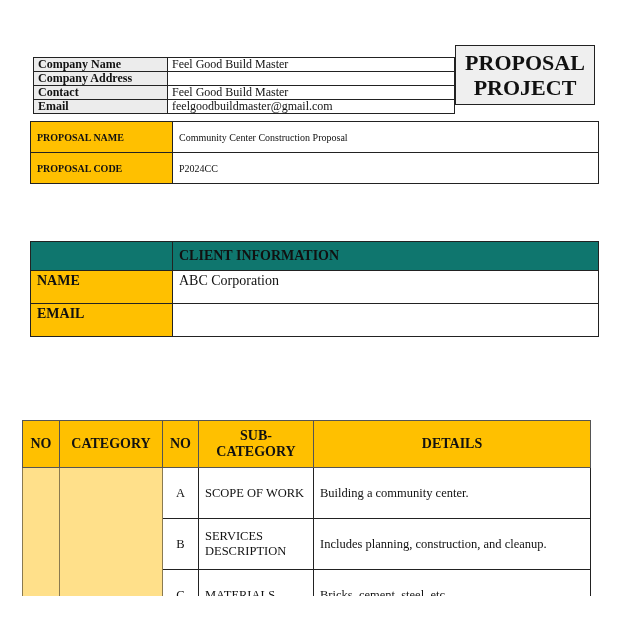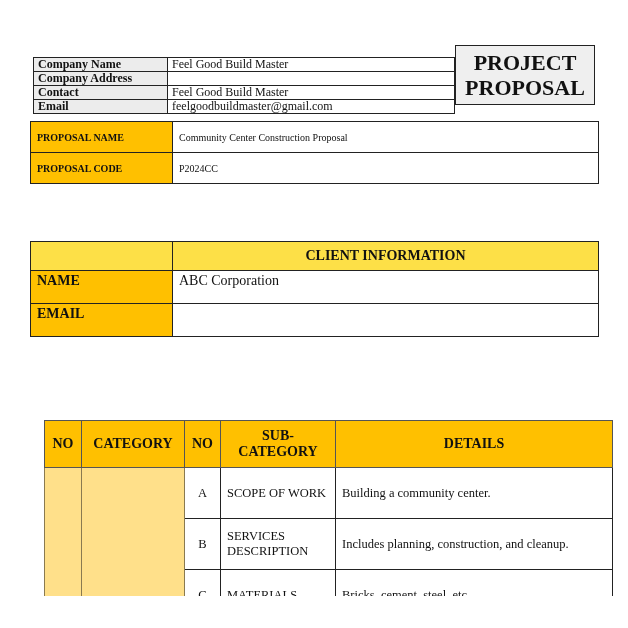--- a/index.html
+++ b/index.html
@@ -16,26 +16,26 @@
                font-weight: bold; font-size: 22px; line-height: 25px; }
 
   
   .ptable { position: absolute; left: 30px; top: 121px; width: 569px; border-collapse: collapse; }
   .ptable td { border: 1px solid #222; height: 30px; font-size: 10px; padding: 0 6px; }
   .ptable td.lbl { width: 129px; background: #ffc000; font-weight: bold; }
 
   
   .ctable { position: absolute; left: 30px; top: 241px; width: 569px; border-collapse: collapse; }
   .ctable td { border: 1px solid #222; font-size: 14px; padding: 0 6px; vertical-align: top; }
-  .ctable tr.head td { height: 28px; background: #fde047; font-weight: bold; text-align: center; vertical-align: middle; }
+  .ctable tr.head td { height: 28px; background: #0f766e; font-weight: bold; text-align: left; vertical-align: middle; }
   .ctable tr.row td { height: 30px; padding-top: 2px; }
   .ctable td.lbl { width: 129px; background: #ffc000; font-weight: bold; margin-top: 15px; }
 
   
-  .stable { position: absolute; left: 44px; top: 420px; width: 569px; border-collapse: collapse; padding-left: 20px; }
+  .stable { position: absolute; left: 22px; top: 420px; width: 569px; border-collapse: collapse; padding-left: 20px; }
   .stable th { background: #ffc000; border: 1px solid #555; font-size: 14px; height: 44px; font-weight: bold; line-height: 16px; }
   .stable td { border: 1px solid #222; font-size: 12.5px; height: 50px; padding: 0 6px; }
   .stable td.cat { background: #ffe08a; border-color: #8a7a50; }
   .stable td.center { text-align: center; }
   .clip { position: absolute; left: 0; top: 596px; width: 628px; height: 32px; background: #fff; }
 </style>
 </head>
 <body>
 
 <table class="hdr-table">
@@ -53,22 +53,22 @@
         <td>Feel Good Build Master</td>
       </tr>
   <tr>
         <td class="lbl">Email</td>
         <td>feelgoodbuildmaster@gmail.com</td>
       </tr>
 </tbody>
   </table>
 
 <div class="title-box">
+  <span>PROPOSAL</span>
   <span>PROJECT</span>
-  <span>PROPOSAL</span>
 </div>
 
 <table class="ptable">
   <tbody>
       <tr>
         <td class="lbl">PROPOSAL NAME</td>
         <td>Community Center Construction Proposal</td>
       </tr>
   <tr>
         <td class="lbl">PROPOSAL CODE</td>

